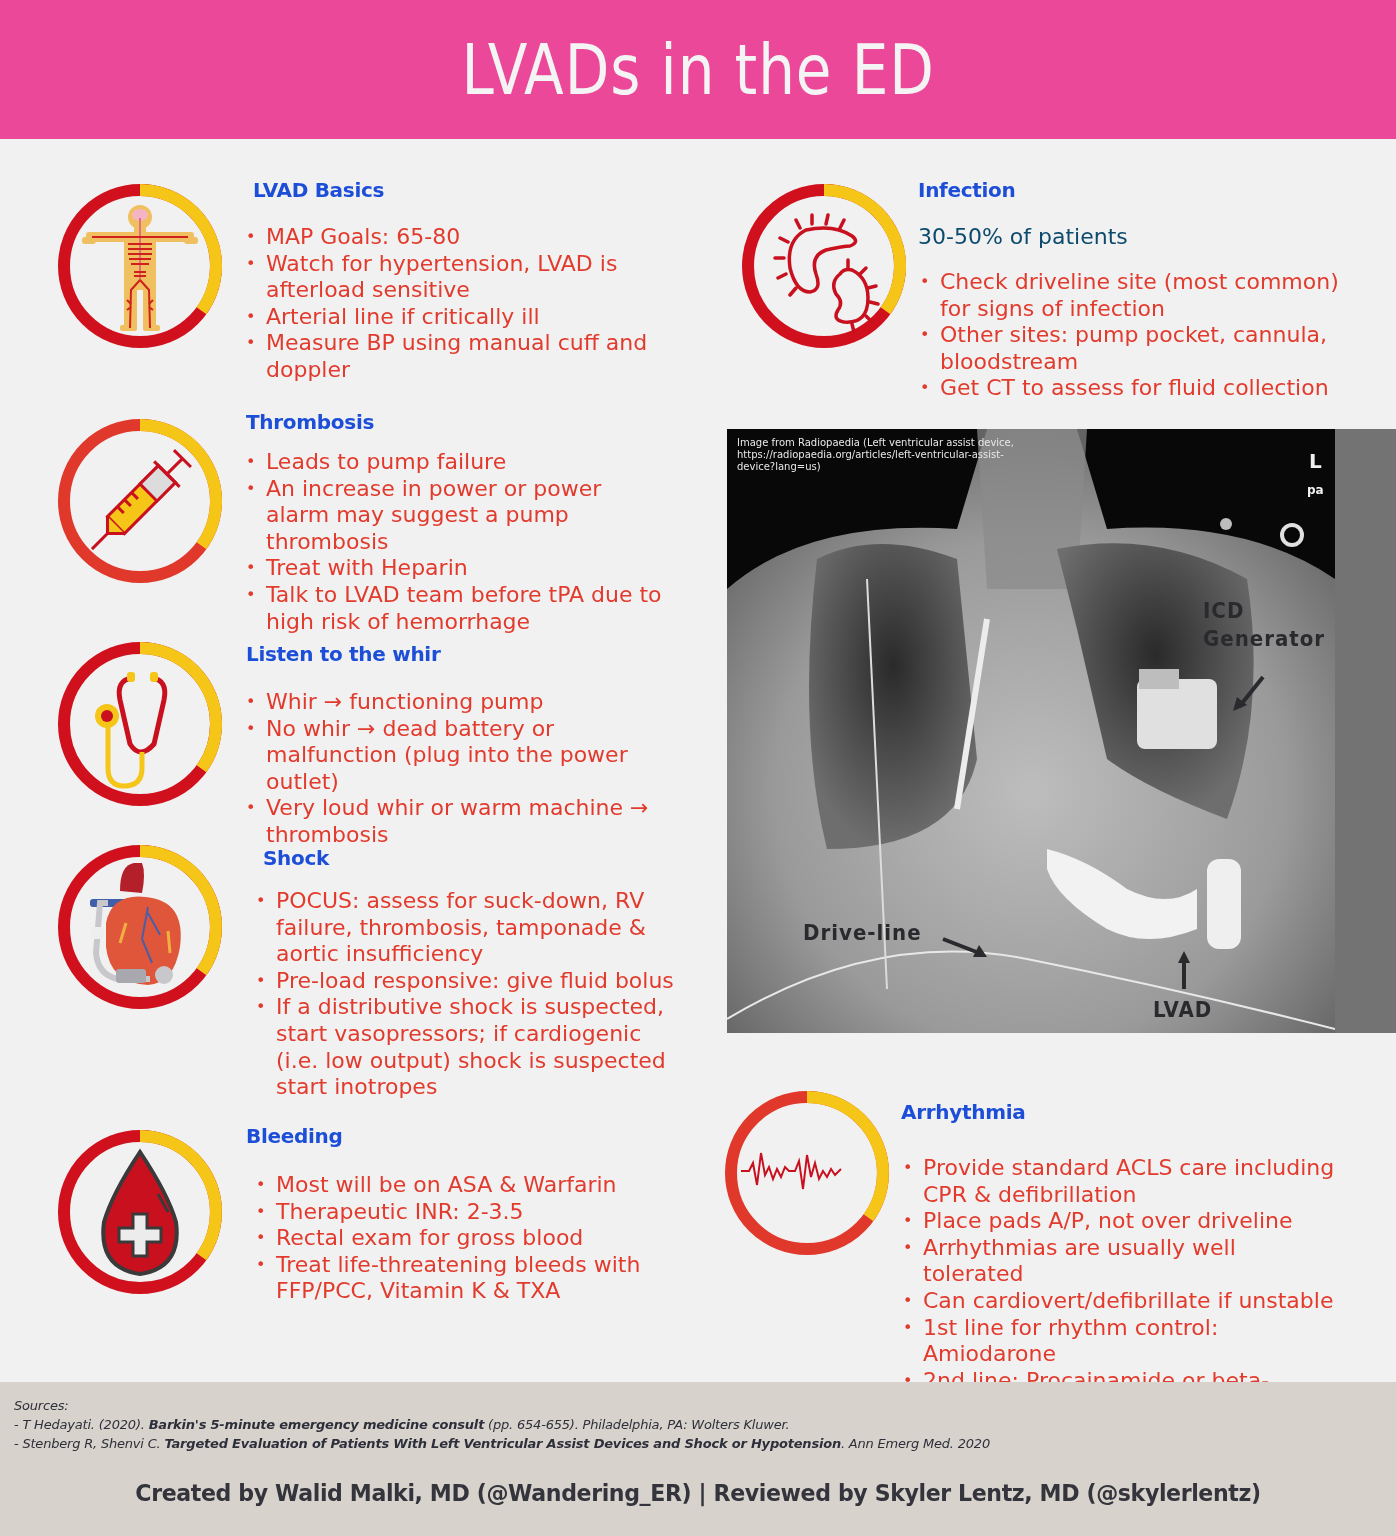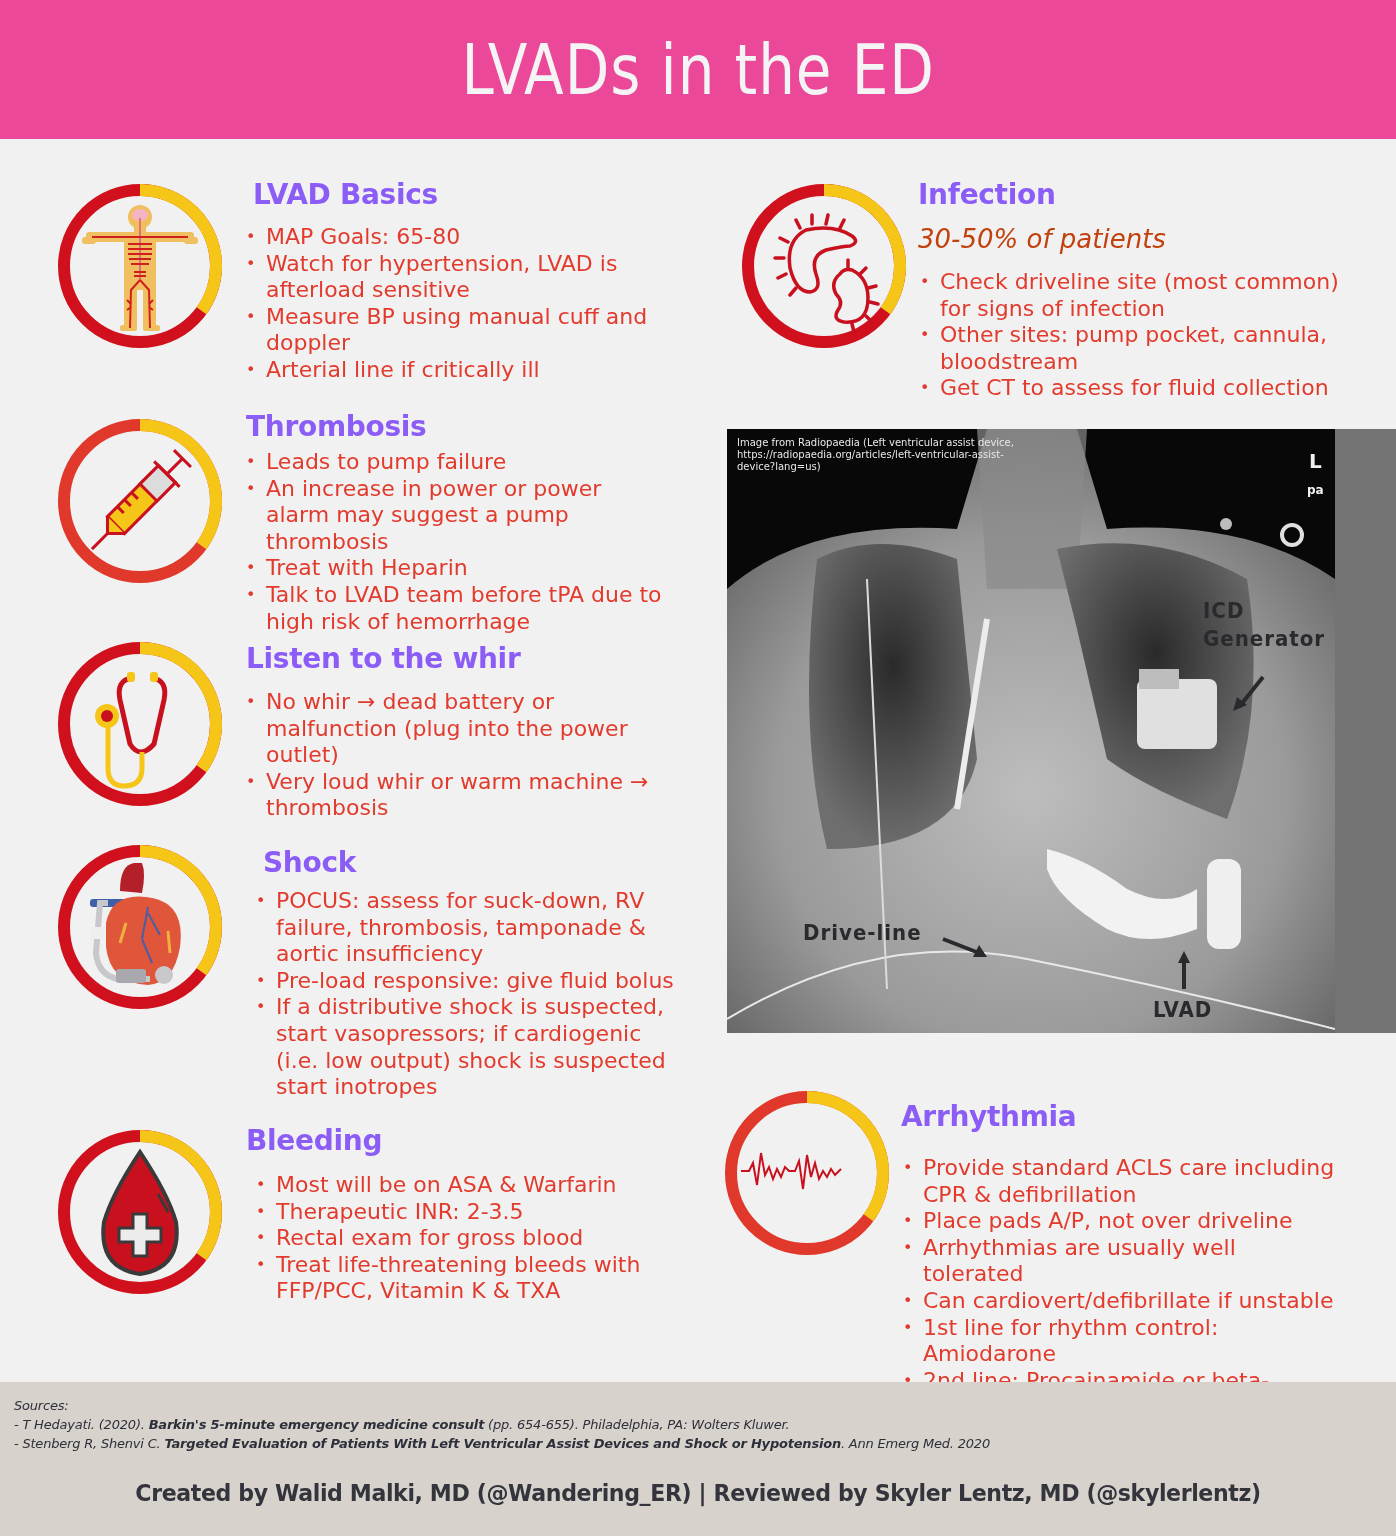--- a/index.html
+++ b/index.html
@@ -7,22 +7,22 @@
     body { background: #f1f1f1; font-family: "DejaVu Sans", sans-serif; position: relative; }
 
     .header { position: absolute; left: 0; top: 0; width: 1396px; height: 139px; background: #ec4899; display: flex; align-items: center; justify-content: center; }
     .header h1 { color: #f4f4f4; font-family: "DejaVu Sans Condensed", "DejaVu Sans", sans-serif; font-weight: 200; font-size: 70px; letter-spacing: 1px; transform: scaleX(0.92); }
 
     .section { position: absolute; }
     .ring { position: absolute; width: 168px; height: 168px; }
     .ring svg.ringsvg { position: absolute; left: 0; top: 0; width: 168px; height: 168px; }
     .ring .icon { position: absolute; left: 0; top: 0; width: 168px; height: 168px; }
 
-    .title { position: absolute; color: #8b5cf6; font-family: "DejaVu Sans", sans-serif; font-weight: bold; font-size: 28px; letter-spacing: -0.3px; white-space: nowrap; }
-    .subtitle { position: absolute; color: #c2410c; font-size: 26px; white-space: nowrap; font-style: italic; }
+    .title { position: absolute; color: #1d4ed8; font-family: "DejaVu Sans", sans-serif; font-weight: bold; font-size: 20px; letter-spacing: -0.3px; white-space: nowrap; }
+    .subtitle { position: absolute; color: #0c4a6e; font-size: 22px; white-space: nowrap; }
     ul.bullets { position: absolute; list-style: none; color: #e23b2d; font-family: "DejaVu Sans", sans-serif; font-size: 22px; line-height: 26.6px; }
     ul.bullets li { position: relative; padding-left: 20px; }
     ul.bullets li::before { content: "•"; position: absolute; left: 0; top: 0; color: #e23b2d; font-size: 16px; }
 
     .xray { position: absolute; left: 727px; top: 429px; width: 712px; height: 604px; background: #737373; overflow: hidden; }
     .xray .credit { position: absolute; left: 10px; top: 8px; color: #e8e8e8; font-size: 10px; line-height: 12px; width: 290px; }
     .xray .lbl { position: absolute; color: #2a2a2e; font-family: "DejaVu Sans Condensed", "DejaVu Sans", sans-serif; font-weight: bold; font-size: 22px; letter-spacing: 1px; line-height: 28px; }
     .xray .mark { position: absolute; color: #f0f0f0; font-weight: bold; }
 
     .footer { position: absolute; left: 0; top: 1382px; width: 1396px; height: 188px; background: #d8d2cc; }
@@ -76,22 +76,22 @@
         <path d="M78 90 h12 M78 94 h12"></path>
         <path d="M84 98 L75 108 L74 146 M84 98 L93 108 L94 146"></path>
         <path d="M71 118 l4 4 M71 128 l4 -3 M97 118 l-4 4 M97 128 l-4 -3"></path>
       </g>
     </svg>
   </div>
   <div class="title" style="left:253px;top:178px;">LVAD Basics</div>
   <ul class="bullets" style="left:246px;top:224px;width:420px;">
     <li>MAP Goals: 65-80</li>
     <li>Watch for hypertension, LVAD is afterload sensitive</li>
+    <li>Arterial line if critically ill</li>
     <li>Measure BP using manual cuff and doppler</li>
-    <li>Arterial line if critically ill</li>
   </ul>
 </div>
 
 <div class="section">
   <div class="ring" style="left:56px;top:417px;">
     <svg class="ringsvg">
         <use href="#ring-orange"></use>
       </svg>
     <svg class="icon" viewBox="0 0 168 168">
       <g transform="rotate(45 84 84)">
@@ -124,20 +124,21 @@
       <path d="M76 38 Q60 40 64 60 L74 104 Q84 120 98 104 L108 60 Q112 40 96 38" fill="none" stroke="#c8101e" stroke-width="5"></path>
       <rect x="71" y="32" width="8" height="10" rx="3" fill="#f5c518"></rect>
       <rect x="94" y="32" width="8" height="10" rx="3" fill="#f5c518"></rect>
       <path d="M86 112 L86 128 Q86 146 68 146 Q52 146 52 128 L52 86" fill="none" stroke="#f5c518" stroke-width="5"></path>
       <circle cx="51" cy="76" r="12" fill="#f5c518"></circle>
       <circle cx="51" cy="76" r="6" fill="#c8101e"></circle>
     </svg>
   </div>
   <div class="title" style="left:246px;top:642px;">Listen to the whir</div>
   <ul class="bullets" style="left:246px;top:689px;width:430px;">
+    <li>Whir → functioning pump</li>
     <li>No whir → dead battery or malfunction (plug into the power outlet)</li>
     <li>Very loud whir or warm machine → thrombosis</li>
   </ul>
 </div>
 
 <div class="section">
   <div class="ring" style="left:56px;top:843px;">
     <svg class="ringsvg">
         <use href="#ring-red"></use>
       </svg>

